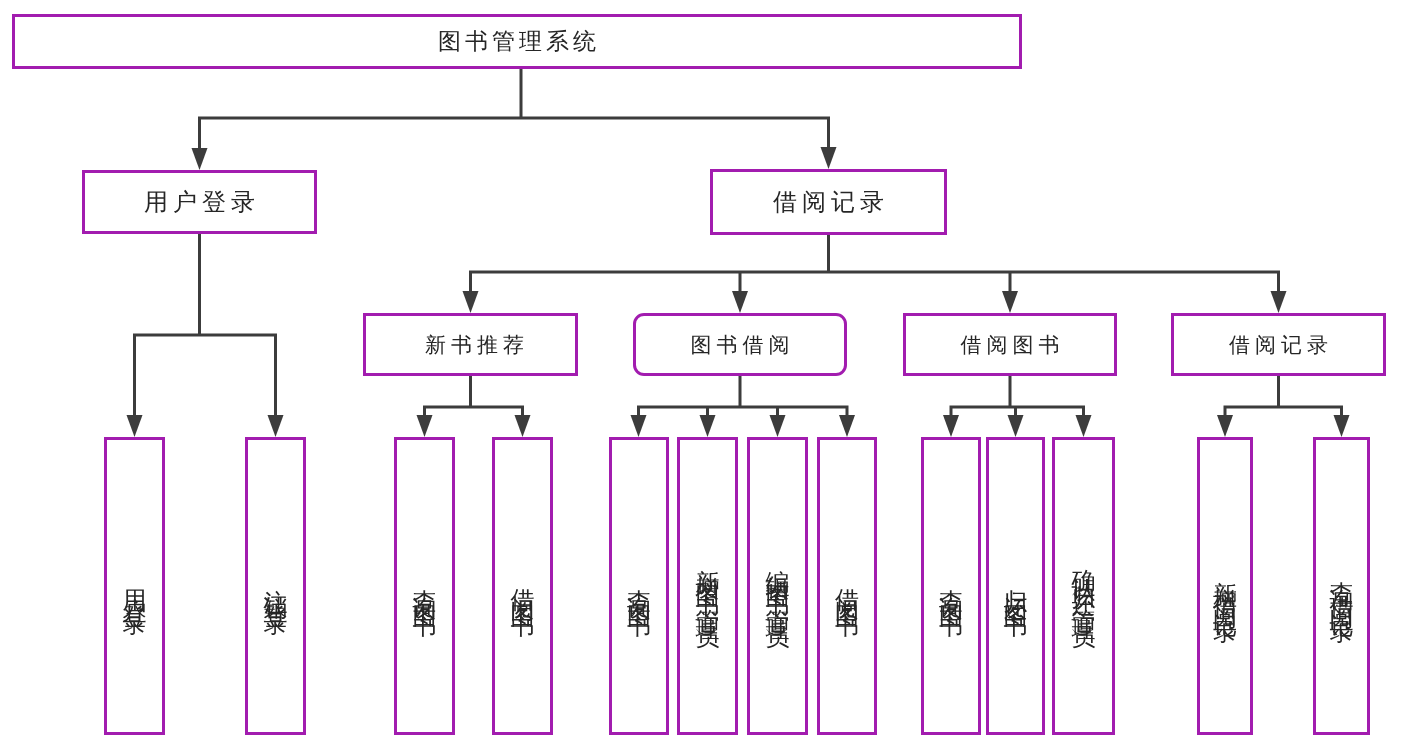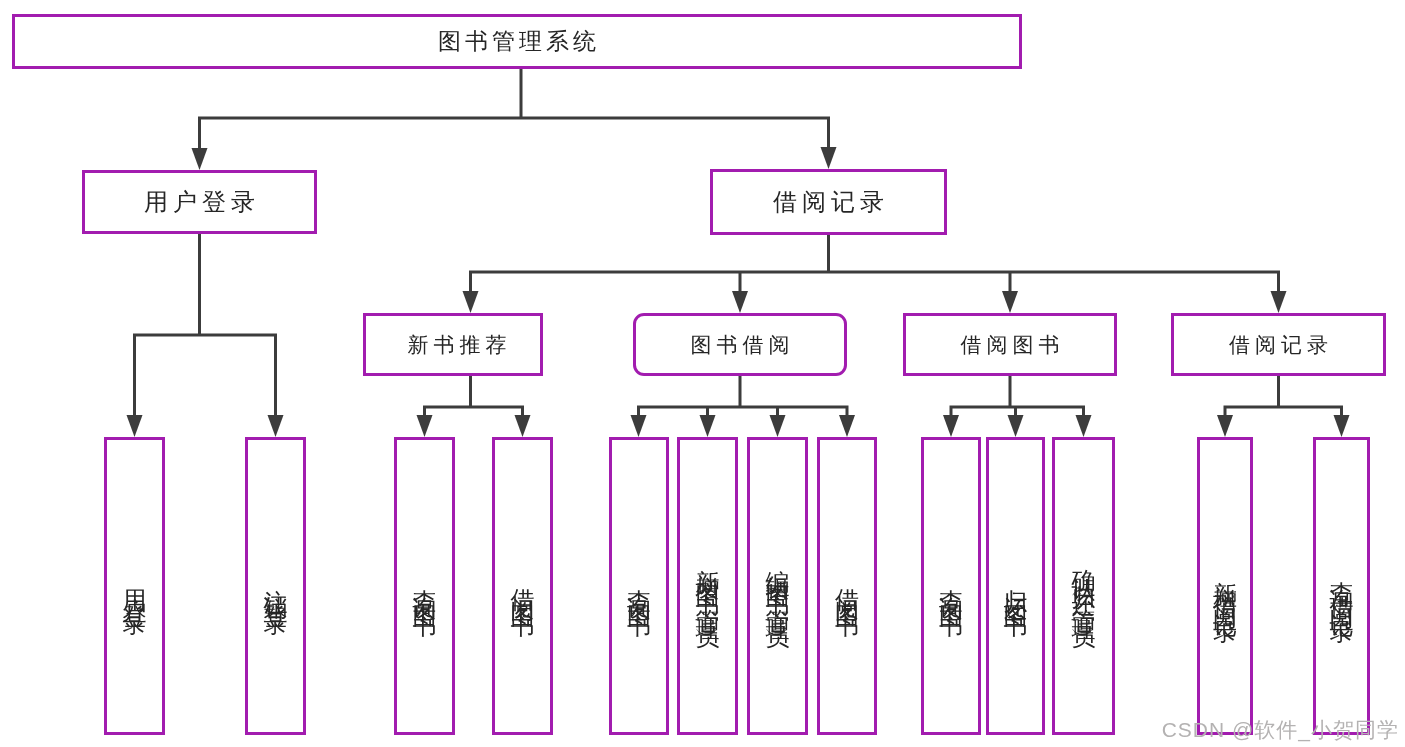--- a/index.html
+++ b/index.html
@@ -35,21 +35,21 @@
   .v {
     writing-mode: vertical-rl;
     font-size: 24px;
     letter-spacing: 8px;
     white-space: normal;
   }
   
   #n-root        { left: 12px;   top: 14px;  width: 1010px; height: 55px; }
   #n-user-login  { left: 82px;   top: 170px; width: 235px;  height: 64px; }
   #n-book-mgmt   { left: 710px;  top: 169px; width: 237px;  height: 66px; }
-  #n-recommend   { left: 363px;  top: 313px; width: 180px;  height: 63px; padding-left: 13px; }
+  #n-recommend   { left: 363px;  top: 313px; width: 215px;  height: 63px; padding-left: 13px; }
   #n-borrow      { left: 633px;  top: 313px; width: 214px;  height: 63px; border-radius: 11px; }
   #n-current     { left: 903px;  top: 313px; width: 214px;  height: 63px; }
   #n-records     { left: 1171px; top: 313px; width: 215px;  height: 63px; }
   #n-login       { left: 104px;  top: 437px; width: 61px; height: 298px; }
   #n-logout      { left: 245px;  top: 437px; width: 61px; height: 298px; }
   #n-rec-query   { left: 394px;  top: 437px; width: 61px; height: 298px; }
   #n-rec-borrow  { left: 492px;  top: 437px; width: 61px; height: 298px; }
   #n-bor-query   { left: 609px;  top: 437px; width: 60px; height: 298px; }
   #n-bor-add     { left: 677px;  top: 437px; width: 61px; height: 298px; }
   #n-bor-edit    { left: 747px;  top: 437px; width: 61px; height: 298px; }
@@ -135,14 +135,13 @@
   <div class="node v" id="n-bor-edit">编辑图书（管理员）</div>
   <div class="node v" id="n-bor-borrow">借阅图书</div>
 
   <div class="node v" id="n-cur-query">查询图书</div>
   <div class="node v" id="n-cur-return">归还图书</div>
   <div class="node v" id="n-cur-confirm">确认归还（管理员）</div>
 
   <div class="node v" id="n-recd-add">新增借阅记录</div>
   <div class="node v" id="n-recd-query">查询借阅记录</div>
 
-  <div id="watermark">CSDN @软件_小贺同学</div>
 </div>
 
 </body></html>

